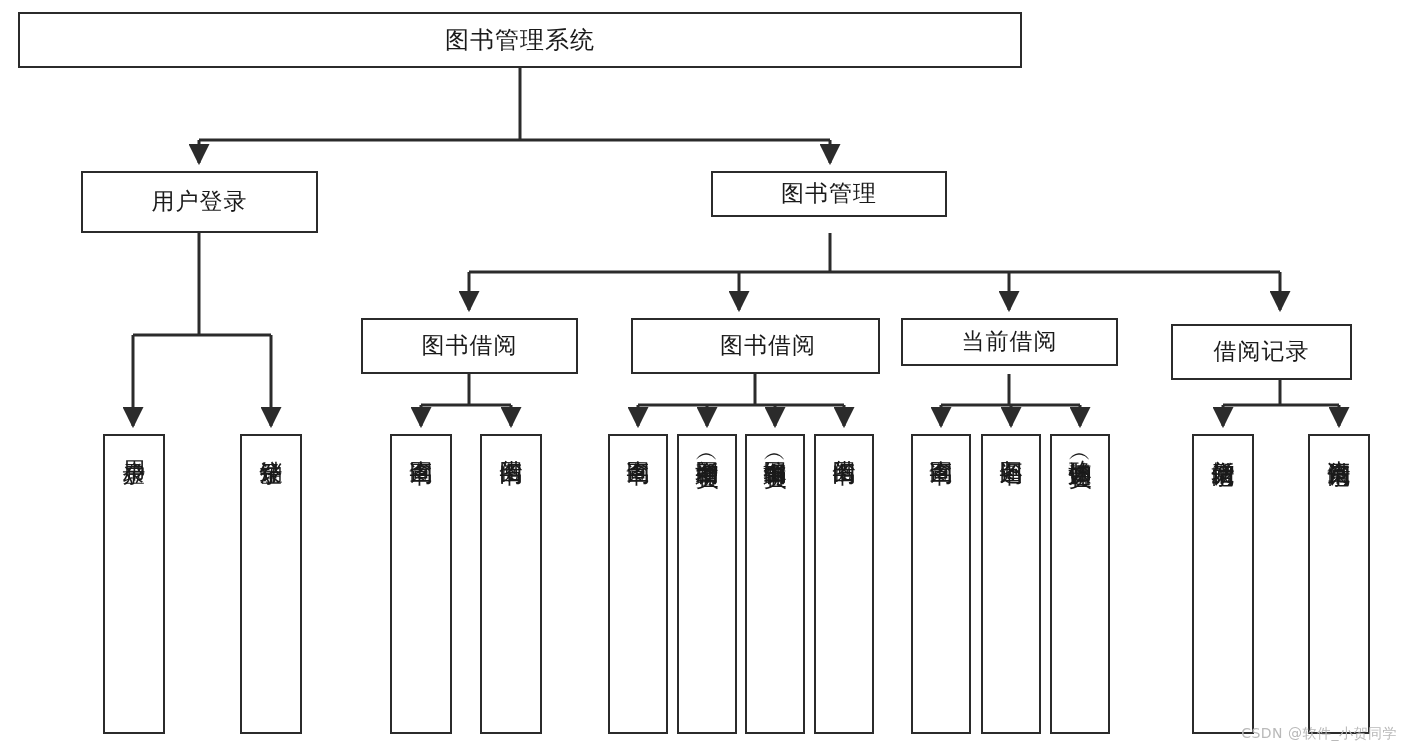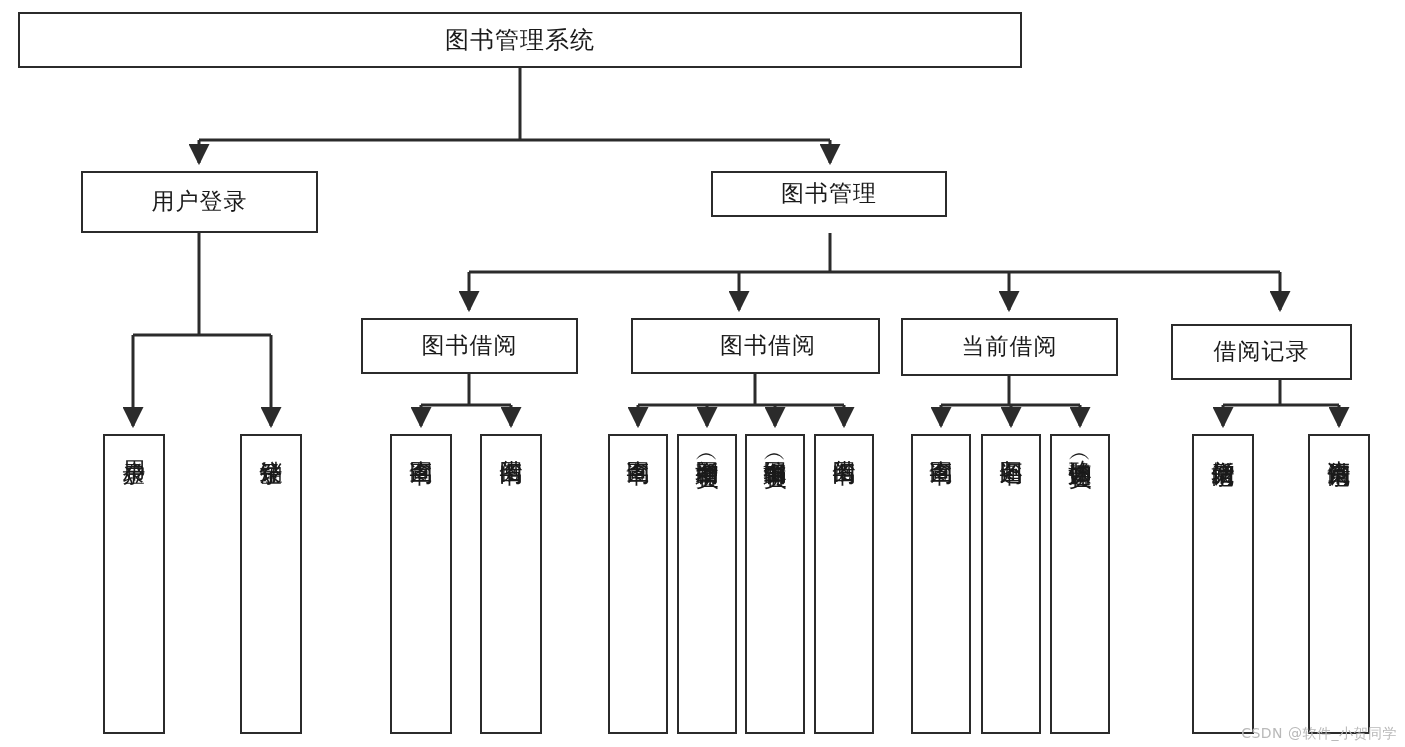--- a/index.html
+++ b/index.html
@@ -135,21 +135,21 @@
   <div class="node horizontal" style="left: 711px; top: 171px; width: 236px; height: 46px;">
     <span>图书管理</span>
   </div>
 
   <div class="node horizontal" style="left: 361px; top: 318px; width: 217px; height: 56px;">
     <span>图书借阅</span>
   </div>
   <div class="node horizontal" style="left: 631px; top: 318px; width: 249px; height: 56px; padding-left: 25px;">
     <span>图书借阅</span>
   </div>
-  <div class="node horizontal" style="left: 901px; top: 318px; width: 217px; height: 58px;">
+  <div class="node horizontal" style="left: 901px; top: 318px; width: 217px; height: 48px;">
     <span>当前借阅</span>
   </div>
   <div class="node horizontal" style="left: 1171px; top: 324px; width: 181px; height: 56px;">
     <span>借阅记录</span>
   </div>
 
   <div class="node vertical" style="left: 103px; top: 434px; width: 62px; height: 300px;">
     <span class="vtext">用户登录</span>
   </div>
   <div class="node vertical" style="left: 240px; top: 434px; width: 62px; height: 300px;">

